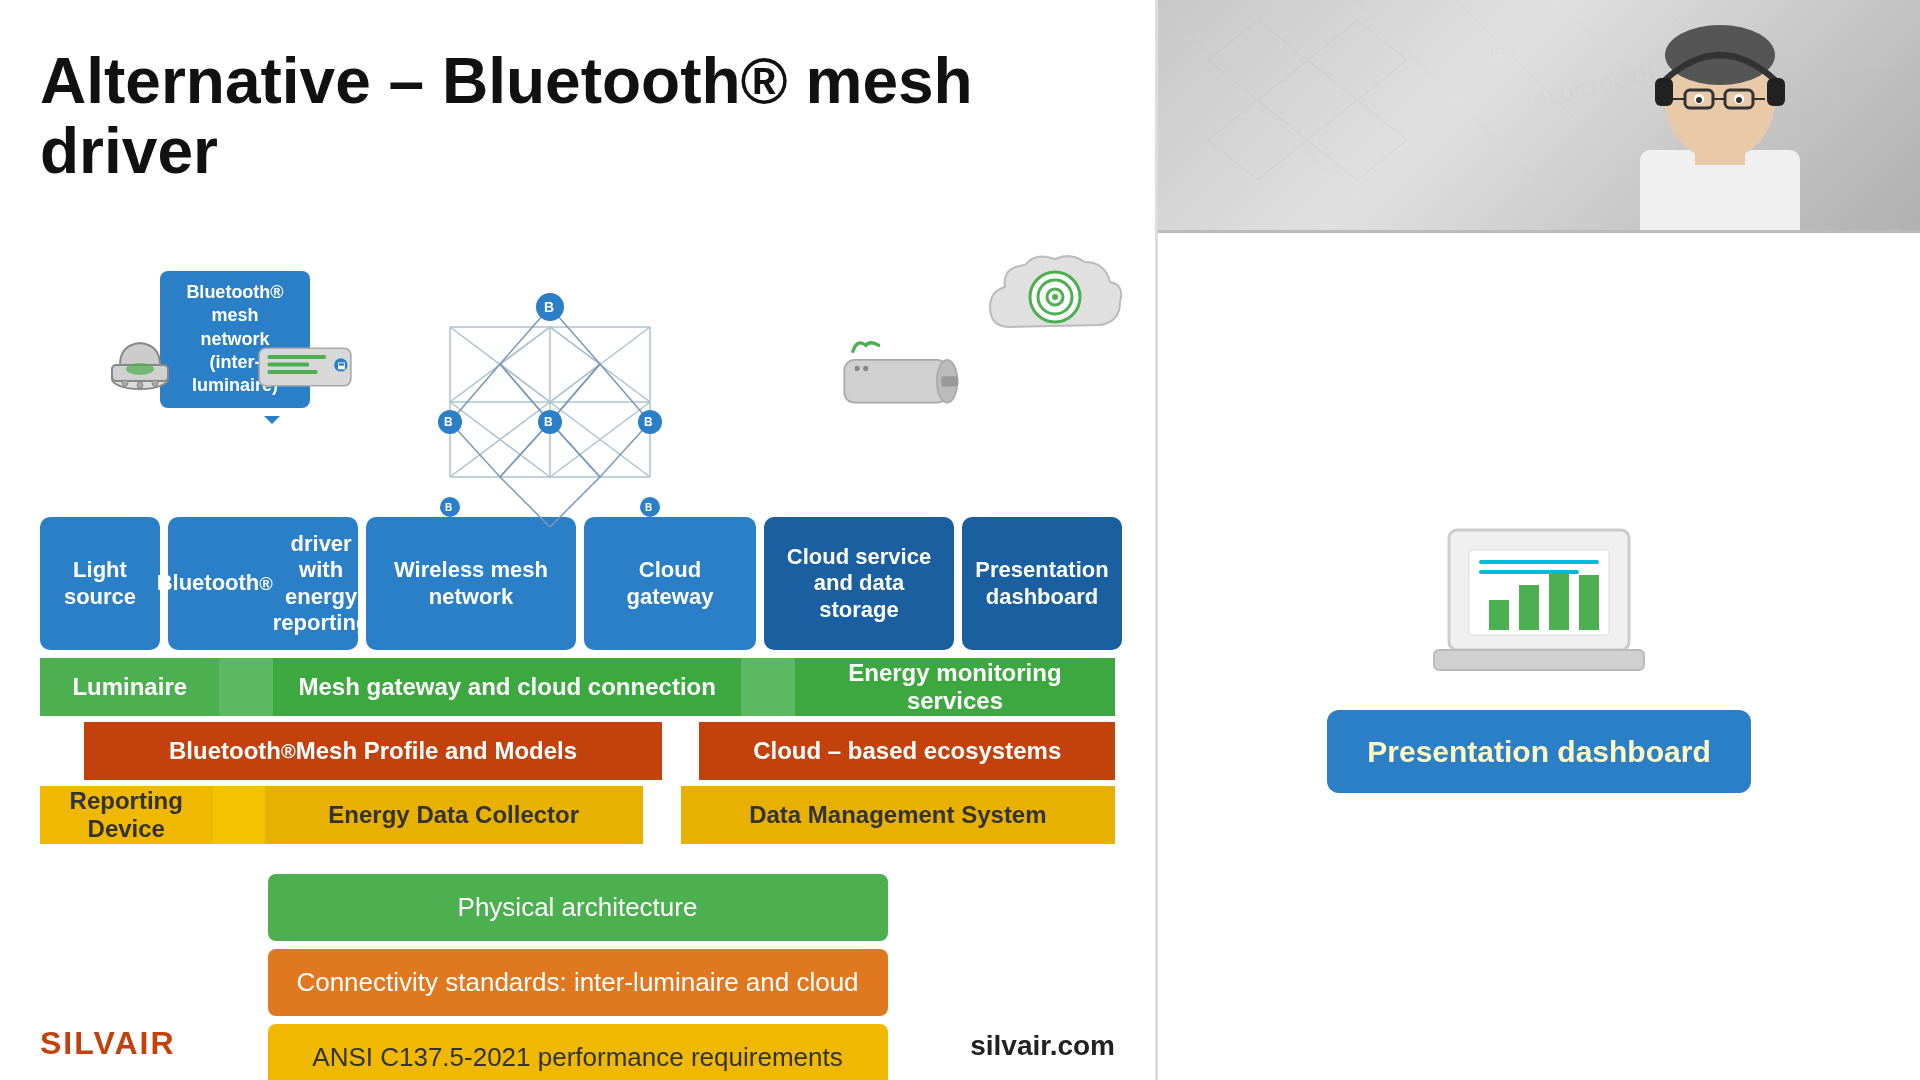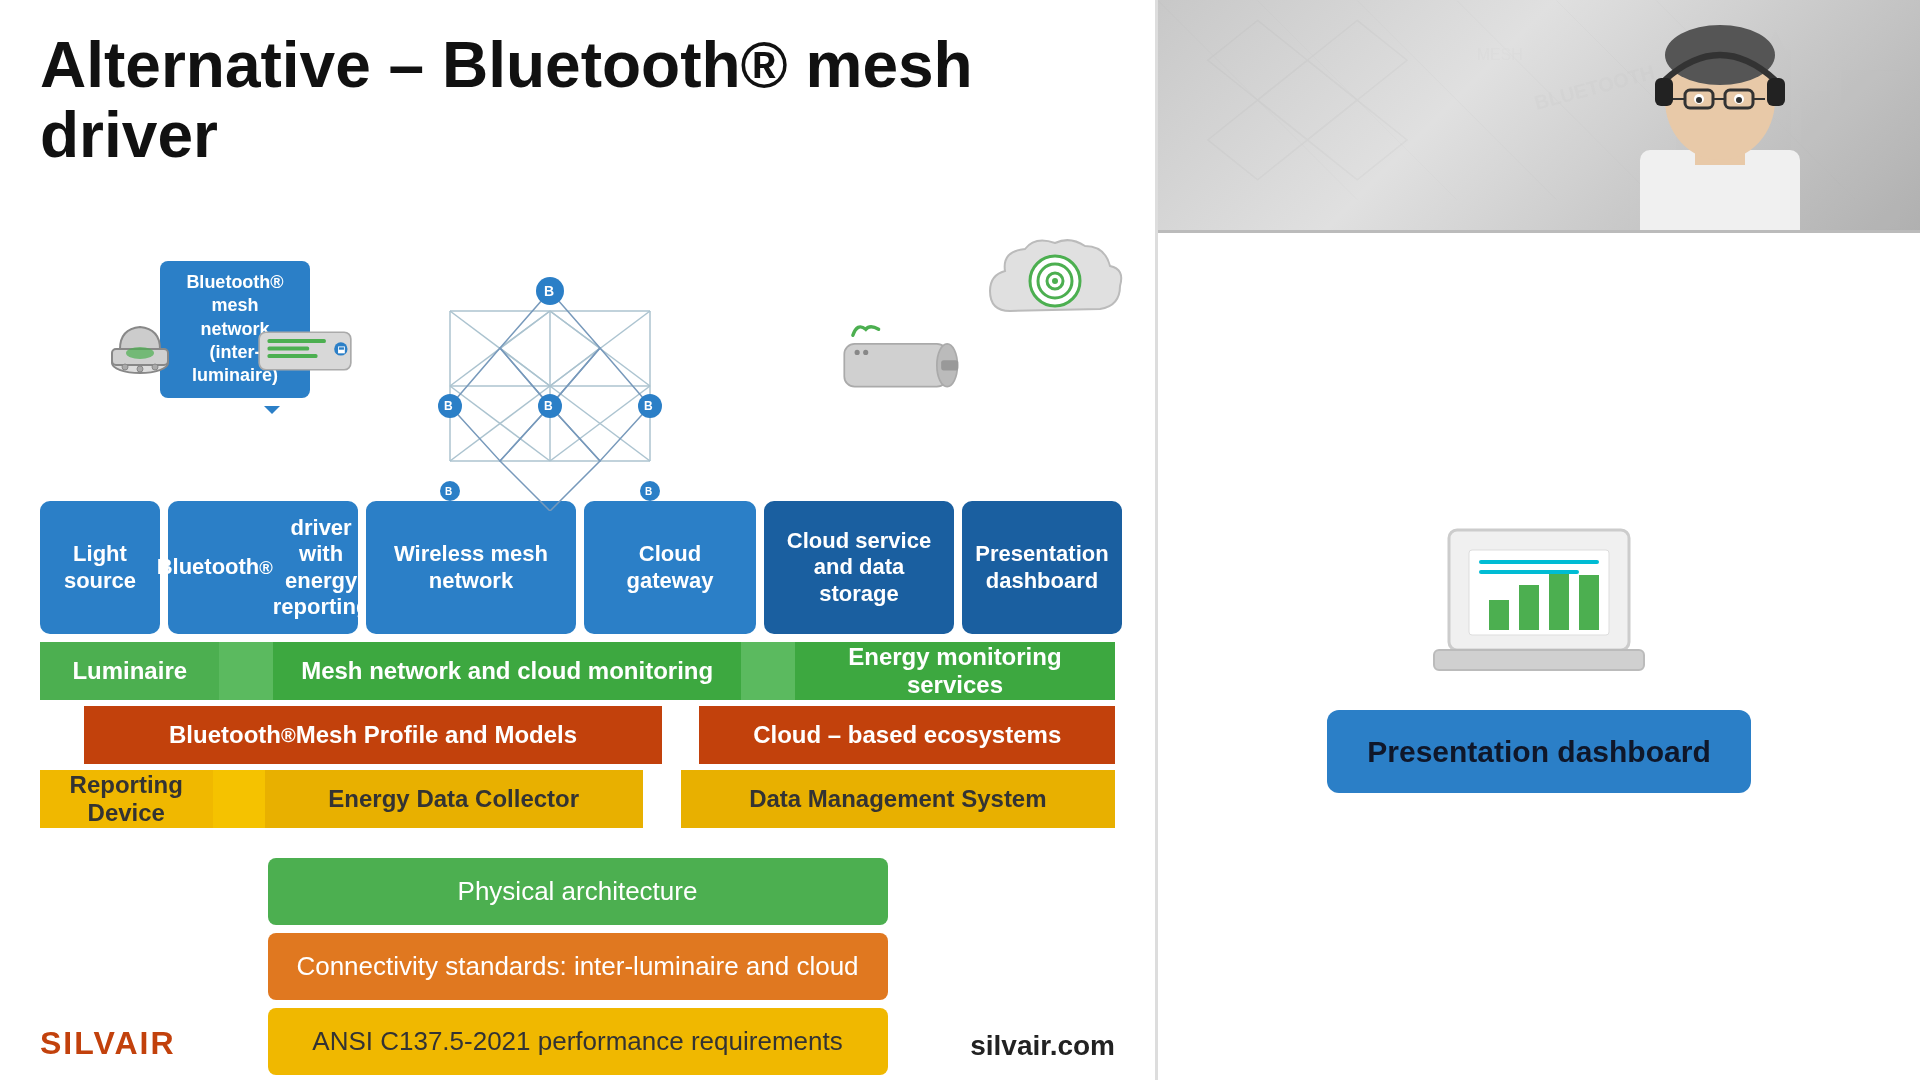--- a/index.html
+++ b/index.html
@@ -22,35 +22,35 @@
       padding: 20px 40px;
     }
 
     
     .title {
       font-size: 64px;
       font-weight: 900;
       color: #111;
       line-height: 1.1;
       margin-bottom: 10px;
-      margin-top: 10px;
+      margin-top: 26px;
     }
 
     
     .diagram-area {
       position: relative;
       height: 310px;
       width: 100%;
       margin-bottom: 10px;
     }
 
     
     .speech-bubble {
       position: absolute;
-      top: 80px;
+      top: 74px;
       left: 120px;
       background: #2b7fc7;
       color: #fff;
       font-size: 18px;
       font-weight: 600;
       padding: 10px 16px;
       border-radius: 8px;
       text-align: center;
       line-height: 1.3;
       width: 150px;
@@ -245,21 +245,21 @@
 
     .laptop-icon-container {
       display: flex;
       flex-direction: column;
       align-items: center;
       gap: 30px;
     }
 
     .pres-dashboard-label {
       background: #2b7fc7;
-      color: #0f172a;
+      color: #fef9c3;
       font-size: 30px;
       font-weight: 700;
       text-align: center;
       padding: 22px 40px;
       border-radius: 12px;
       line-height: 1.3;
     }
 
     
     .right-separator {
@@ -393,21 +393,21 @@
     <div class="label-box label-blue" style="width:190px; flex-shrink:0;">Bluetooth<sup>®</sup> driver<br>with energy reporting</div>
     <div class="label-box label-blue" style="width:210px; flex-shrink:0;">Wireless mesh<br>network</div>
     <div class="label-box label-blue" style="width:172px; flex-shrink:0;">Cloud<br>gateway</div>
     <div class="label-box label-dark-blue" style="width:190px; flex-shrink:0;">Cloud service<br>and data storage</div>
     <div class="label-box label-dark-blue" style="width:160px; flex-shrink:0;">Presentation<br>dashboard</div>
   </div>
 
   <div class="category-row">
     <div class="cat-box cat-green" style="flex:1.05;">Luminaire</div>
     <div class="cat-box cat-green" style="flex:0.2; background:#5bba5f;"></div>
-    <div class="cat-box cat-green" style="flex:3; background:#3da840;">Mesh network and cloud monitoring</div>
+    <div class="cat-box cat-green" style="flex:3; background:#3da840;">Mesh gateway and cloud connection</div>
     <div class="cat-box cat-green" style="flex:0.2; background:#5bba5f;"></div>
     <div class="cat-box cat-green" style="flex:2; background:#3da840;">Energy monitoring services</div>
   </div>
 
   <div class="category-row">
     <div class="cat-box" style="flex:0.15; background:transparent;"></div>
     <div class="cat-box cat-orange" style="flex:4.1;">Bluetooth<sup>®</sup> Mesh Profile and Models</div>
     <div class="cat-box" style="flex:0.1; background:transparent;"></div>
     <div class="cat-box cat-orange" style="flex:2.9;">Cloud – based ecosystems</div>
   </div>

